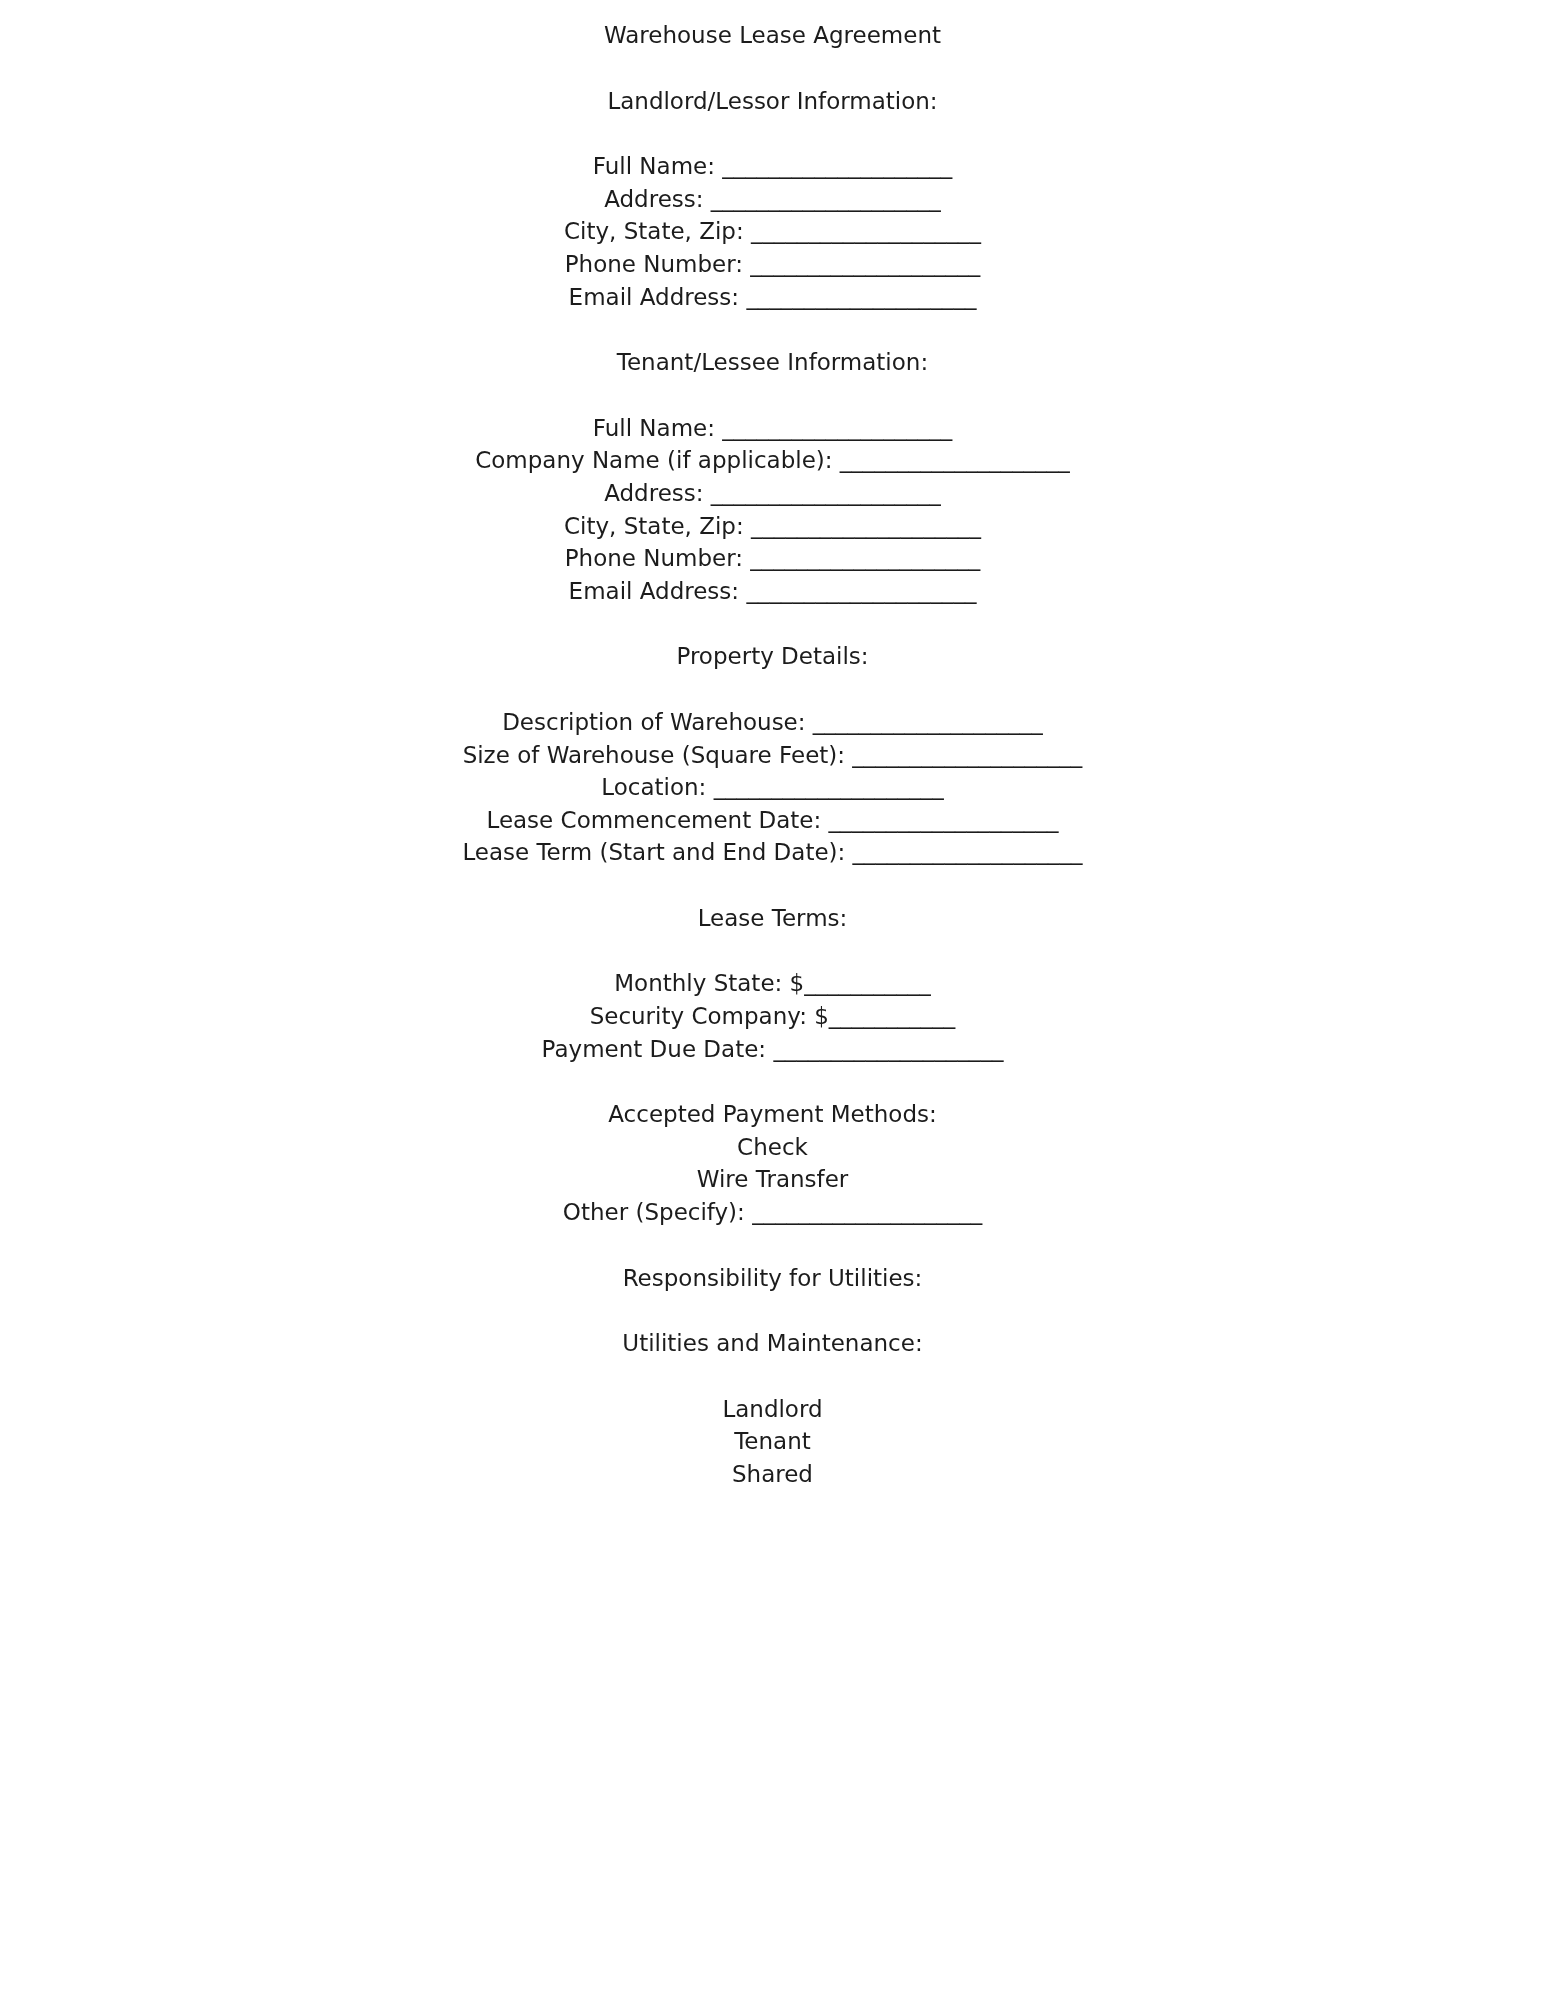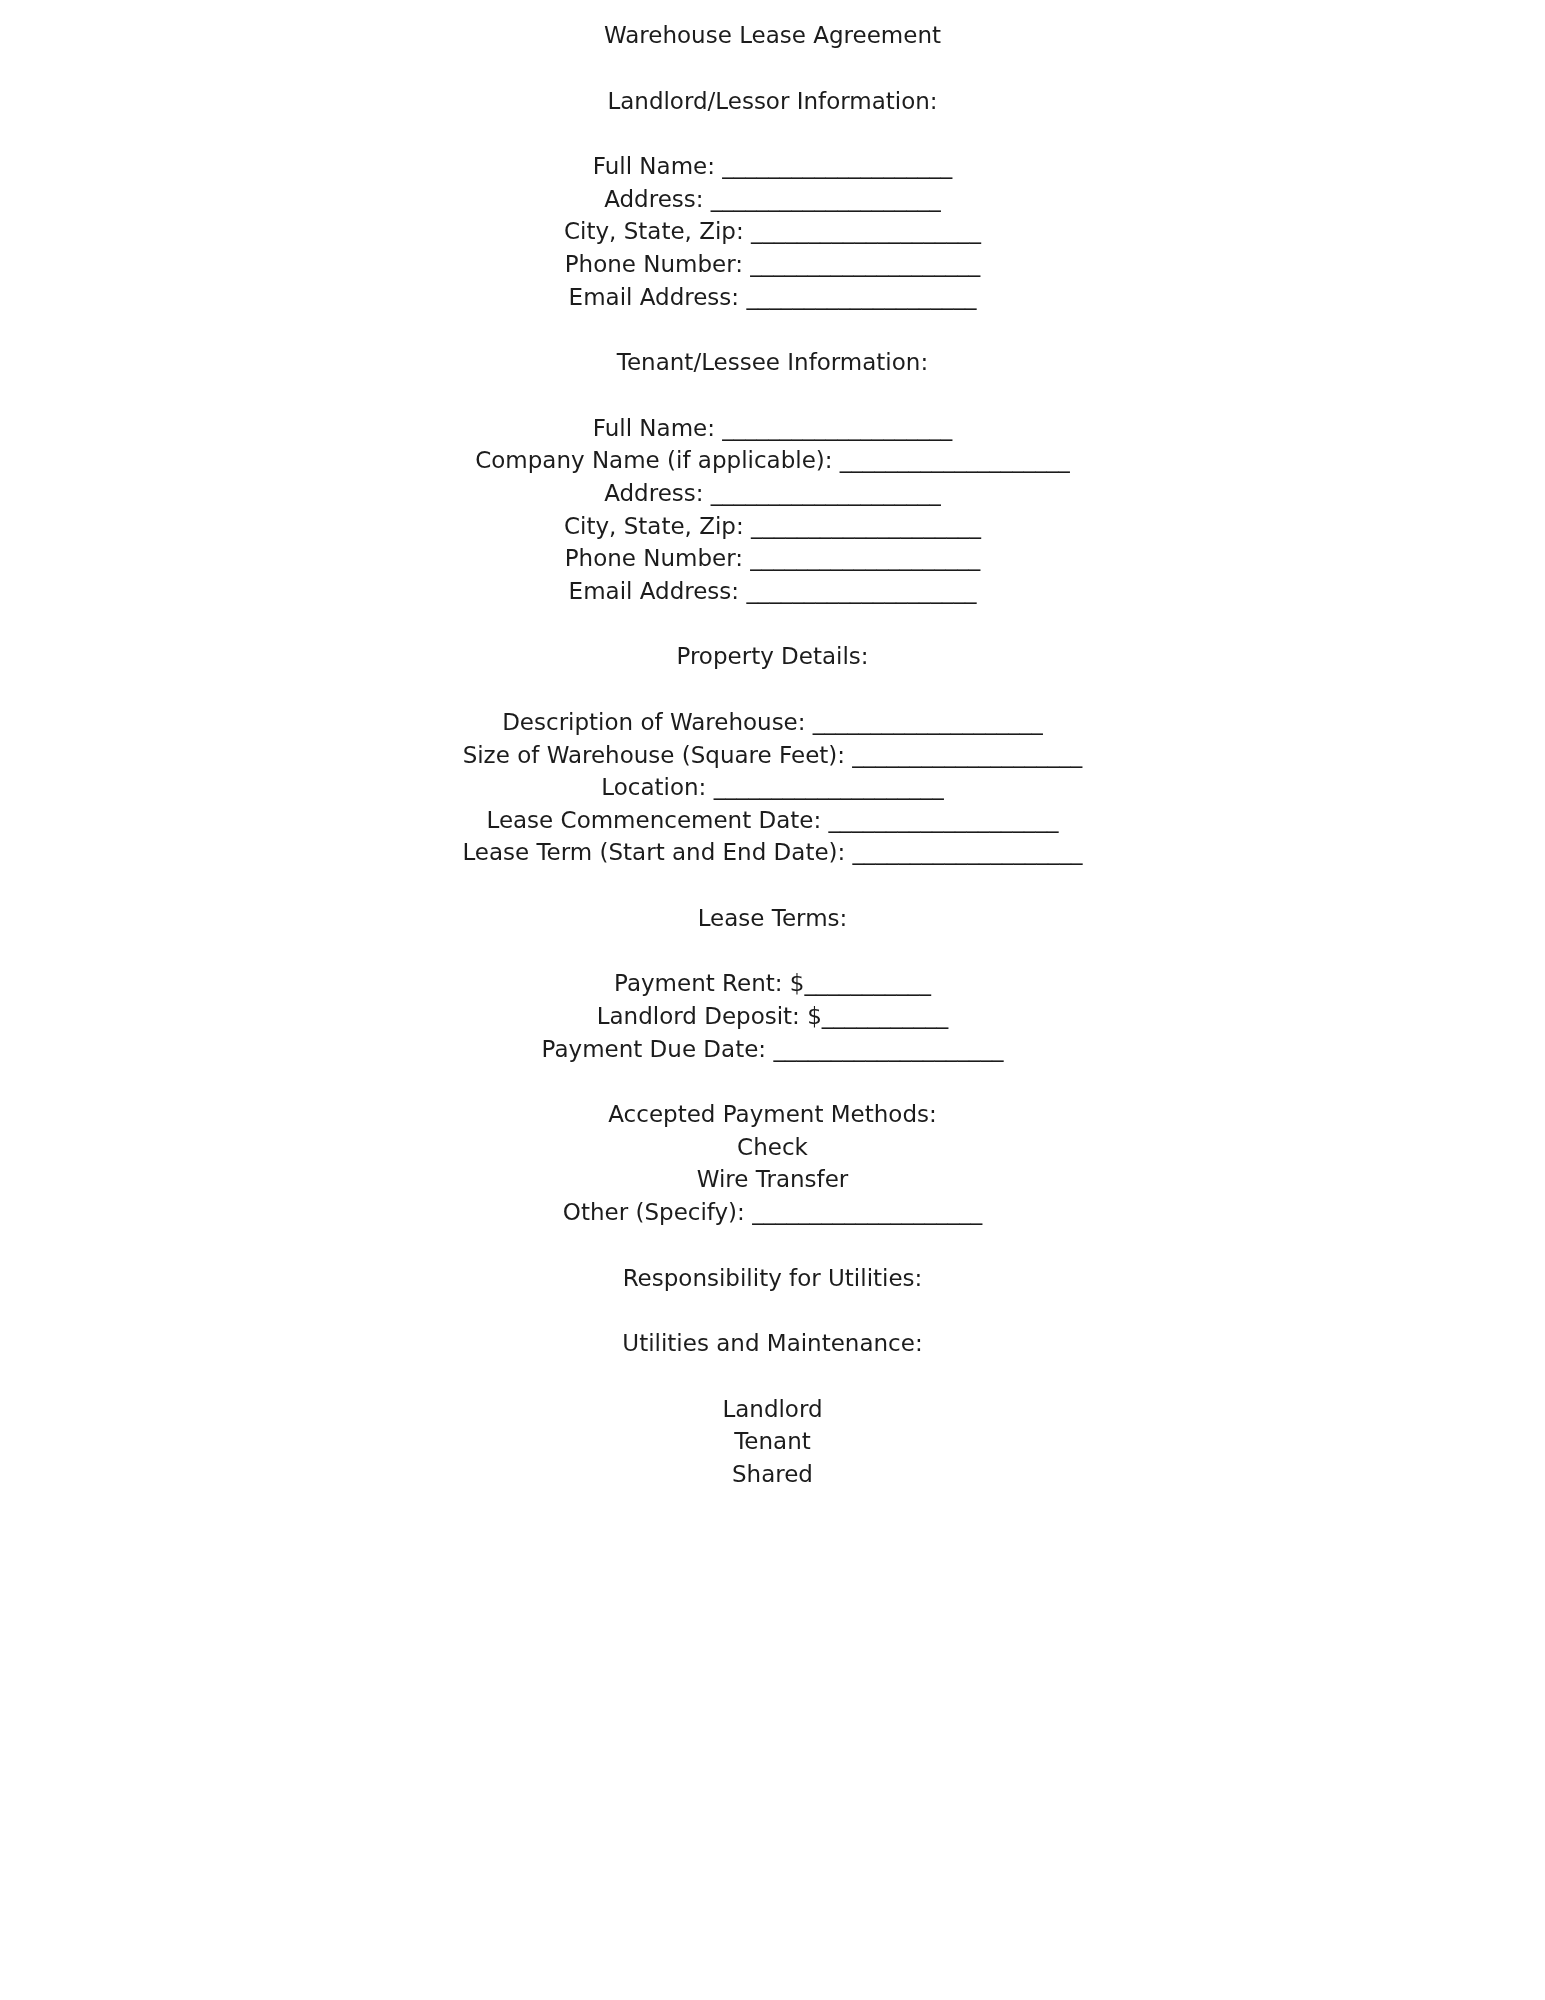--- a/index.html
+++ b/index.html
@@ -77,22 +77,22 @@
     <div class="line">Location: ____________________</div>
     <div class="line">Lease Commencement Date: ____________________</div>
     <div class="line">Lease Term (Start and End Date): ____________________</div>
   </div>
 
   <div class="block">
     <div class="heading">Lease Terms:</div>
   </div>
 
   <div class="block">
-    <div class="line">Payment Rent: $___________</div>
-    <div class="line">Landlord Deposit: $___________</div>
+    <div class="line">Monthly State: $___________</div>
+    <div class="line">Security Company: $___________</div>
     <div class="line">Payment Due Date: ____________________</div>
   </div>
 
   <div class="block">
     <div class="heading">Accepted Payment Methods:</div>
     <div class="line">Check</div>
     <div class="line">Wire Transfer</div>
     <div class="line">Other (Specify): ____________________</div>
   </div>
 

